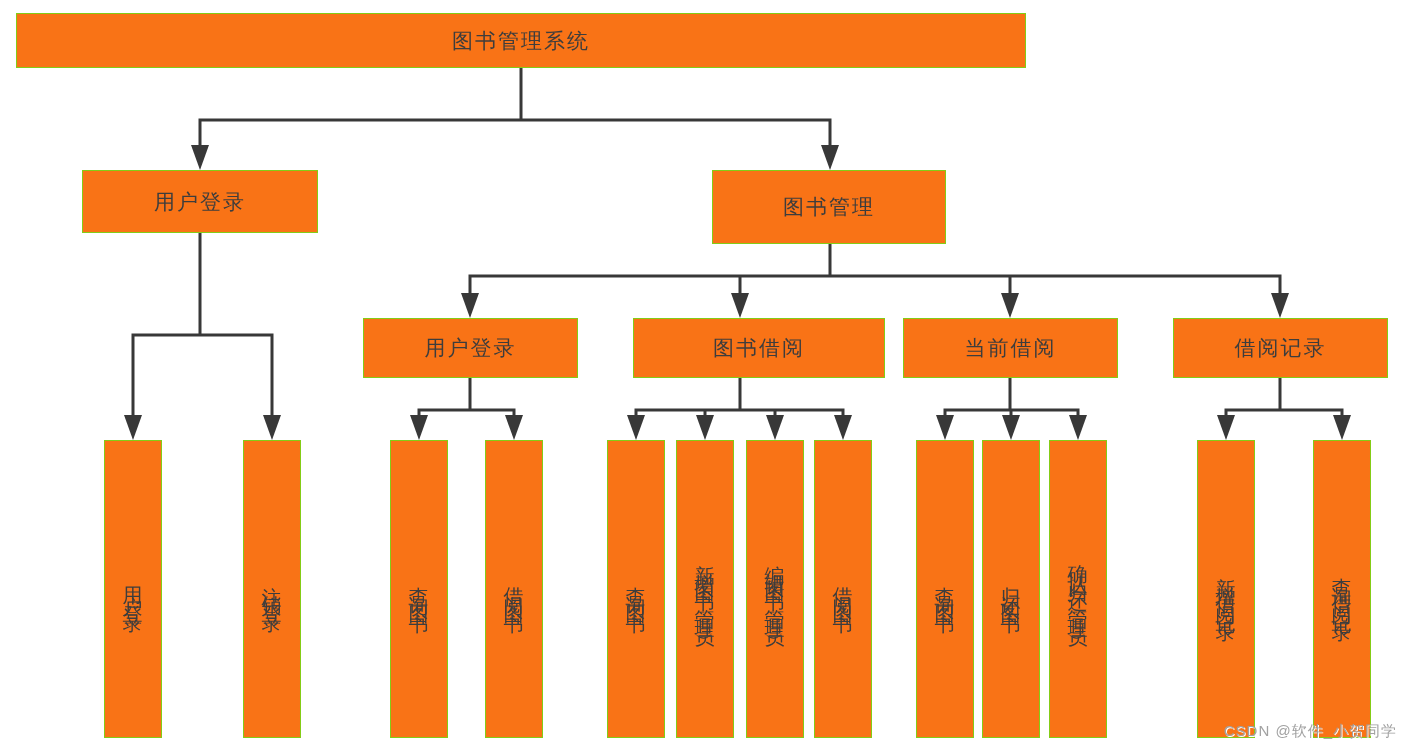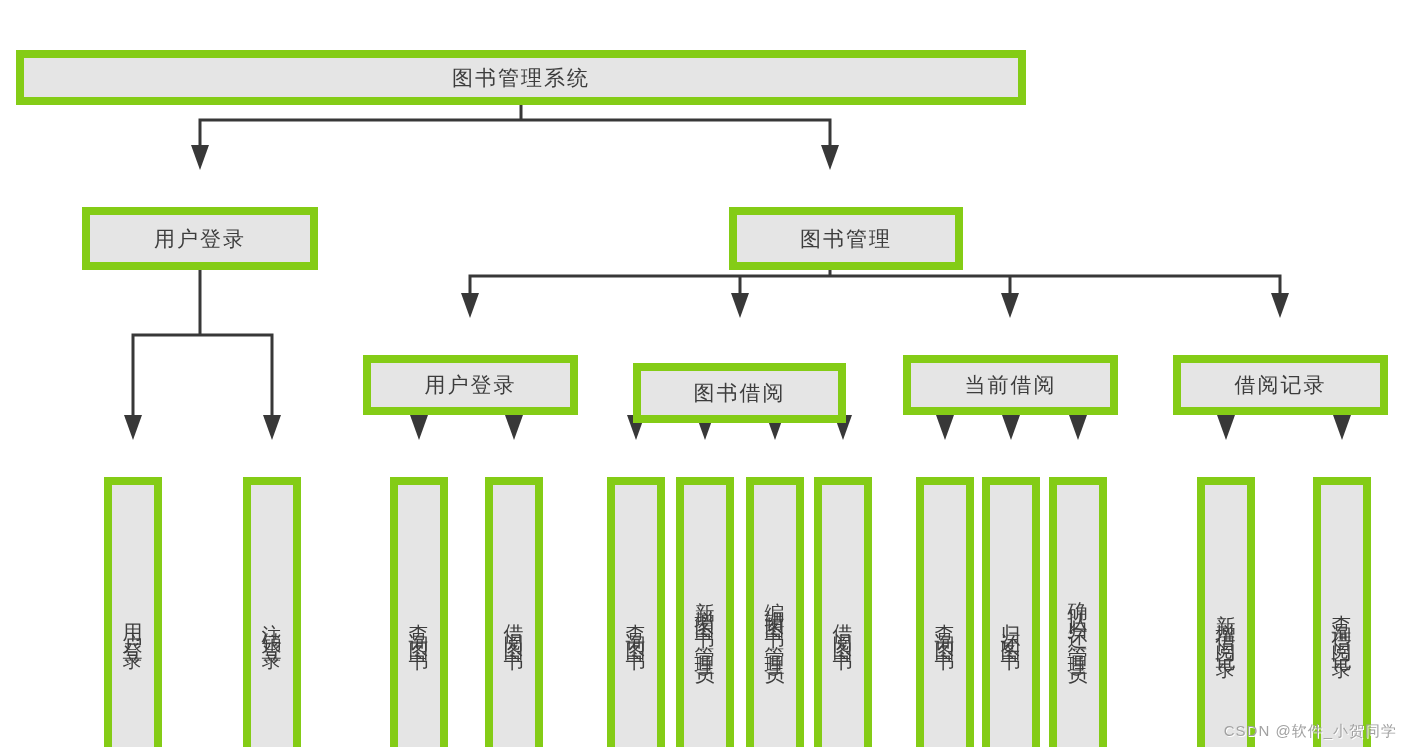--- a/index.html
+++ b/index.html
@@ -12,28 +12,27 @@
     overflow: hidden;
   }
   #connectors {
     position: absolute;
     left: 0; top: 0;
     width: 1405px; height: 747px;
   }
   .node {
     position: absolute;
     box-sizing: border-box;
-    background: #e5e5e5;
-    border: 8px solid #84cc16;
+    background: #f97316;
+    border: 1px solid #84cc16;
     color: #3d3d3d;
     display: flex;
     align-items: center;
     justify-content: center;
     text-align: center;
-    margin-top: 37px;
   }
   .node.h { font-size: 21px; letter-spacing: 2px; }
   .node.root { font-size: 21px; letter-spacing: 2px; }
   .node.leaf {
     writing-mode: vertical-rl;
     text-orientation: mixed;
     font-size: 20px;
     letter-spacing: 9px;
     line-height: 1;
     padding: 6px 0;
@@ -94,24 +93,24 @@
       <polygon points="1002,415 1020,415 1011,440"></polygon>
       <polygon points="1069,415 1087,415 1078,440"></polygon>
       <polygon points="1217,415 1235,415 1226,440"></polygon>
       <polygon points="1333,415 1351,415 1342,440"></polygon>
     </g>
   </svg>
 
   <div class="node root" style="left:16px; top:13px; width:1010px; height:55px;">图书管理系统</div>
 
   <div class="node h" style="left:82px; top:170px; width:236px; height:63px;">用户登录</div>
-  <div class="node h" style="left:729px; top:170px; width:234px; height:63px;">图书管理</div>
+  <div class="node h" style="left:712px; top:170px; width:234px; height:74px;">图书管理</div>
 
   <div class="node h" style="left:363px; top:318px; width:215px; height:60px;">用户登录</div>
-  <div class="node h" style="left:633px; top:326px; width:213px; height:60px;">图书借阅</div>
+  <div class="node h" style="left:633px; top:318px; width:252px; height:60px;">图书借阅</div>
   <div class="node h" style="left:903px; top:318px; width:215px; height:60px;">当前借阅</div>
   <div class="node h" style="left:1173px; top:318px; width:215px; height:60px;">借阅记录</div>
 
   <div class="node leaf" style="left:104px; top:440px; width:58px; height:298px;">用户登录</div>
   <div class="node leaf" style="left:243px; top:440px; width:58px; height:298px;">注销登录</div>
 
   <div class="node leaf" style="left:390px; top:440px; width:58px; height:298px;">查询图书</div>
   <div class="node leaf" style="left:485px; top:440px; width:58px; height:298px;">借阅图书</div>
 
   <div class="node leaf" style="left:607px; top:440px; width:58px; height:298px;">查询图书</div>

